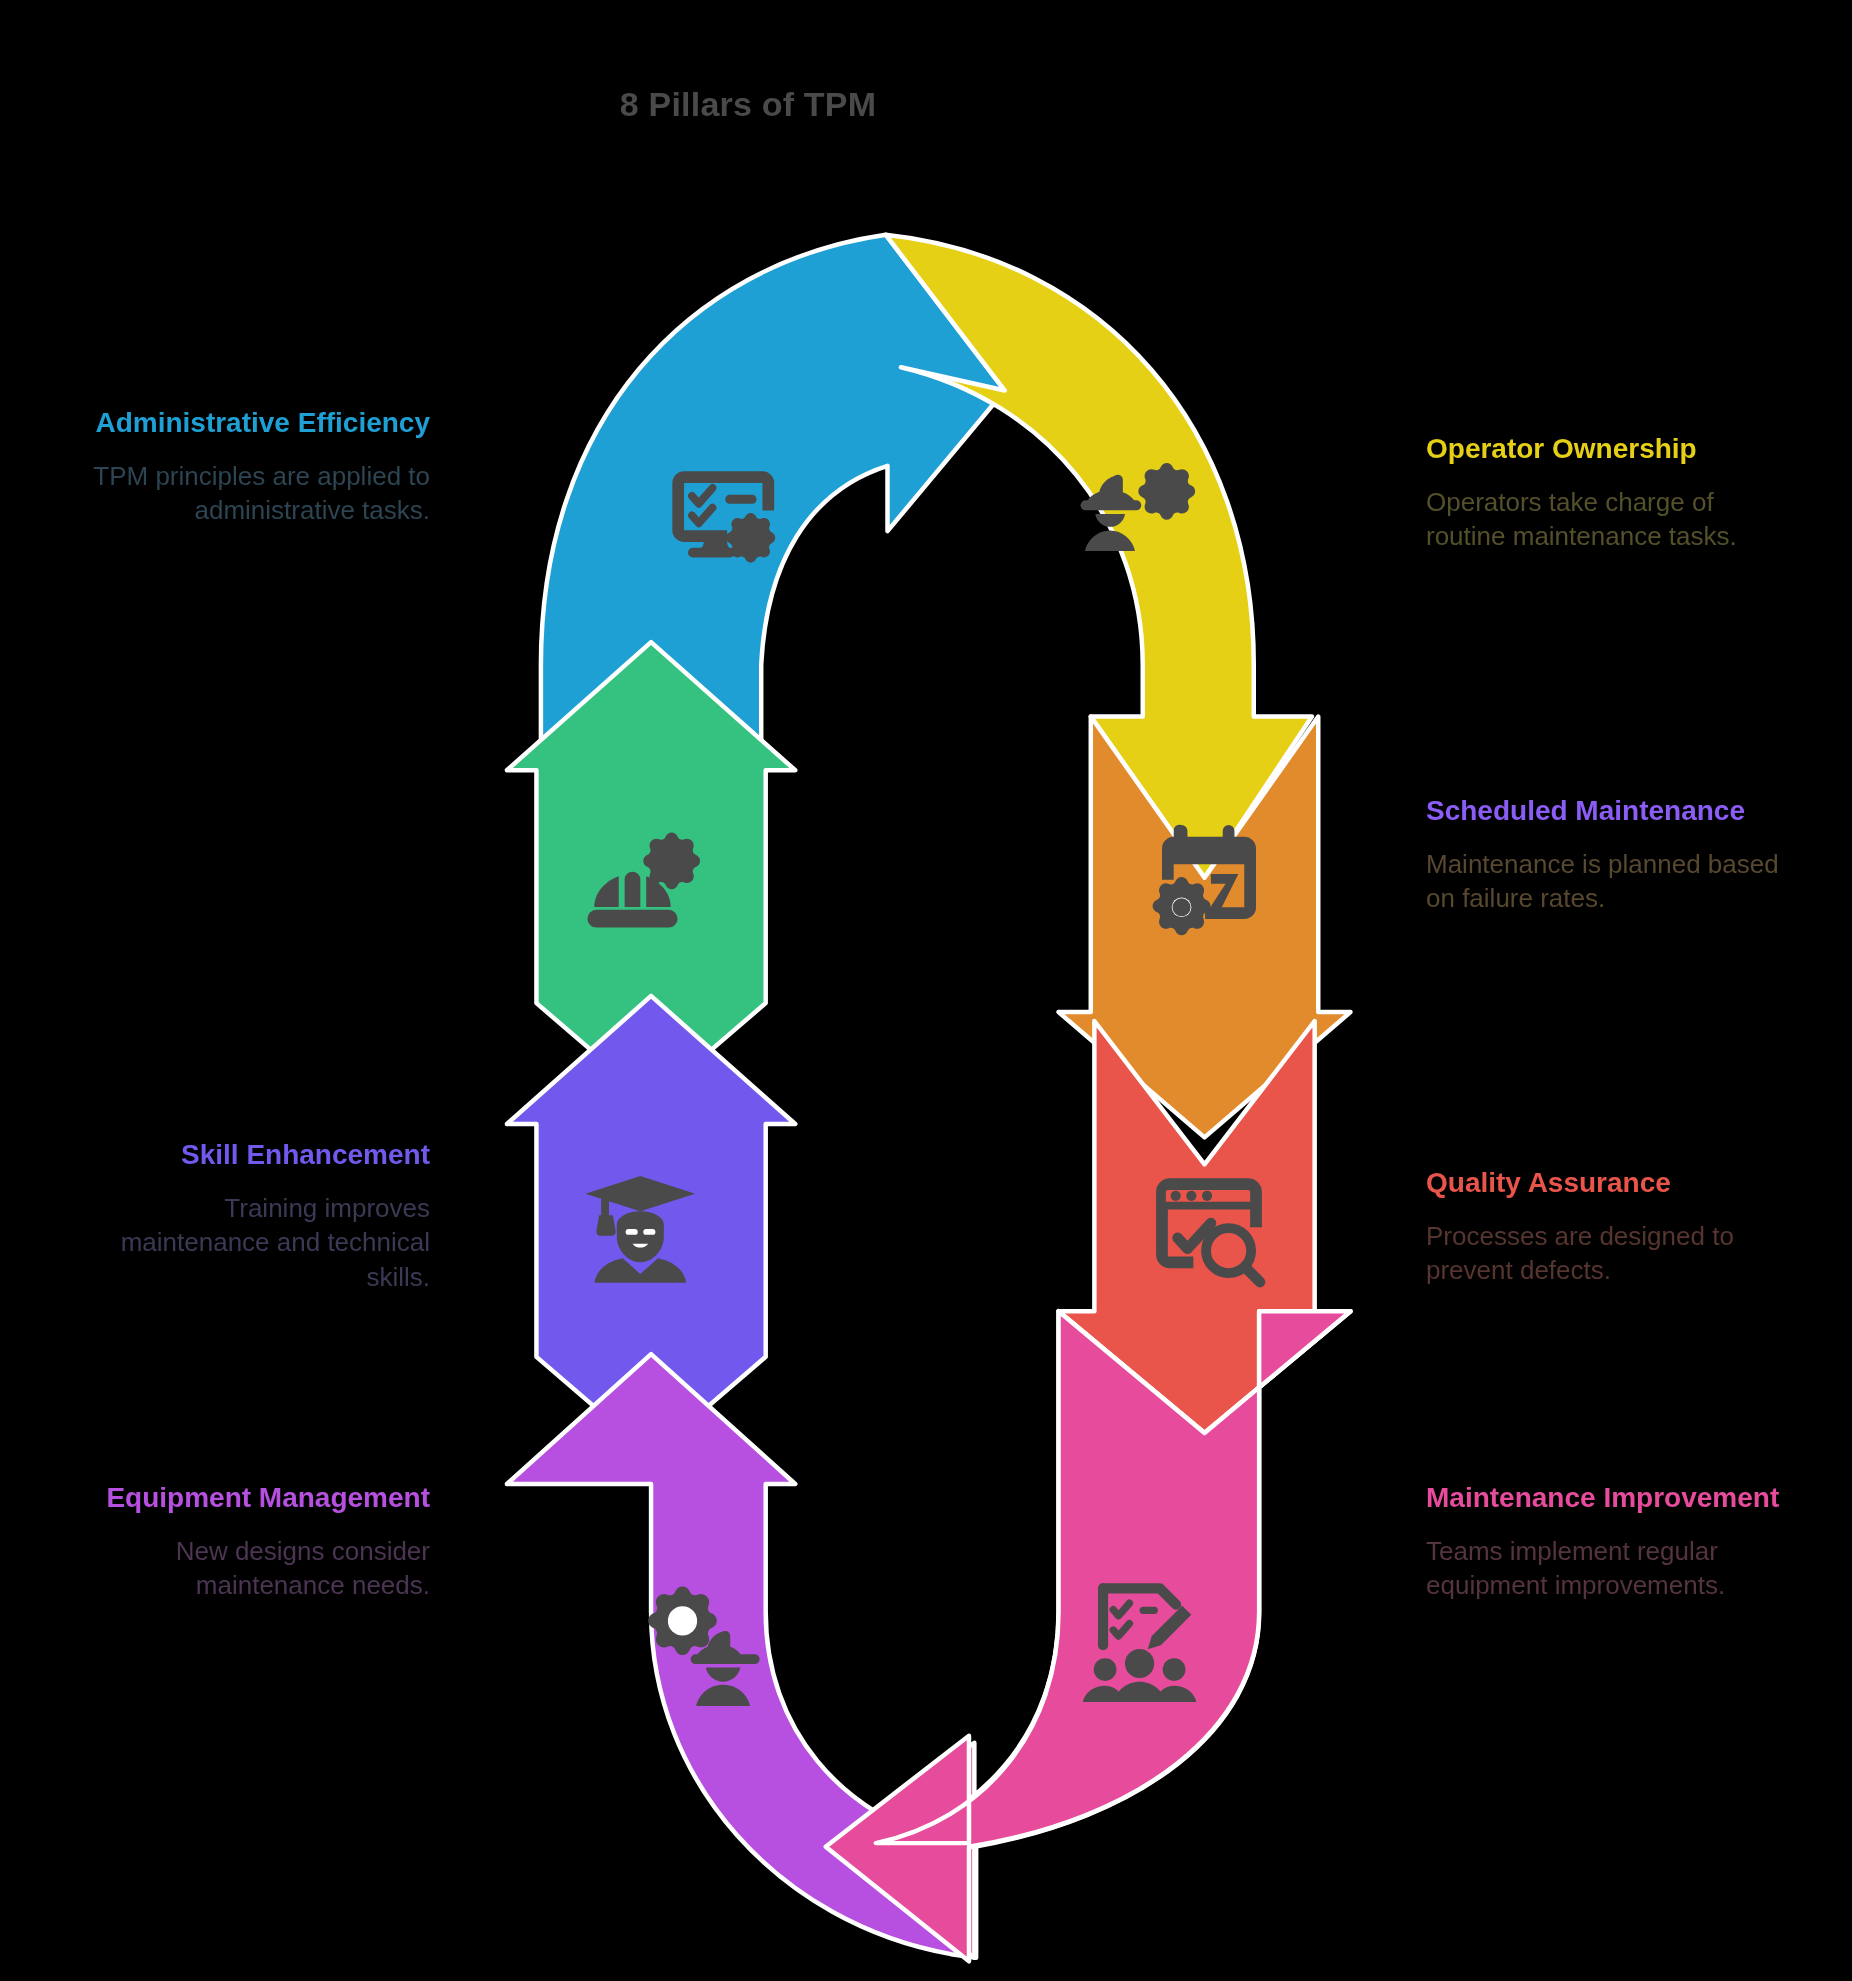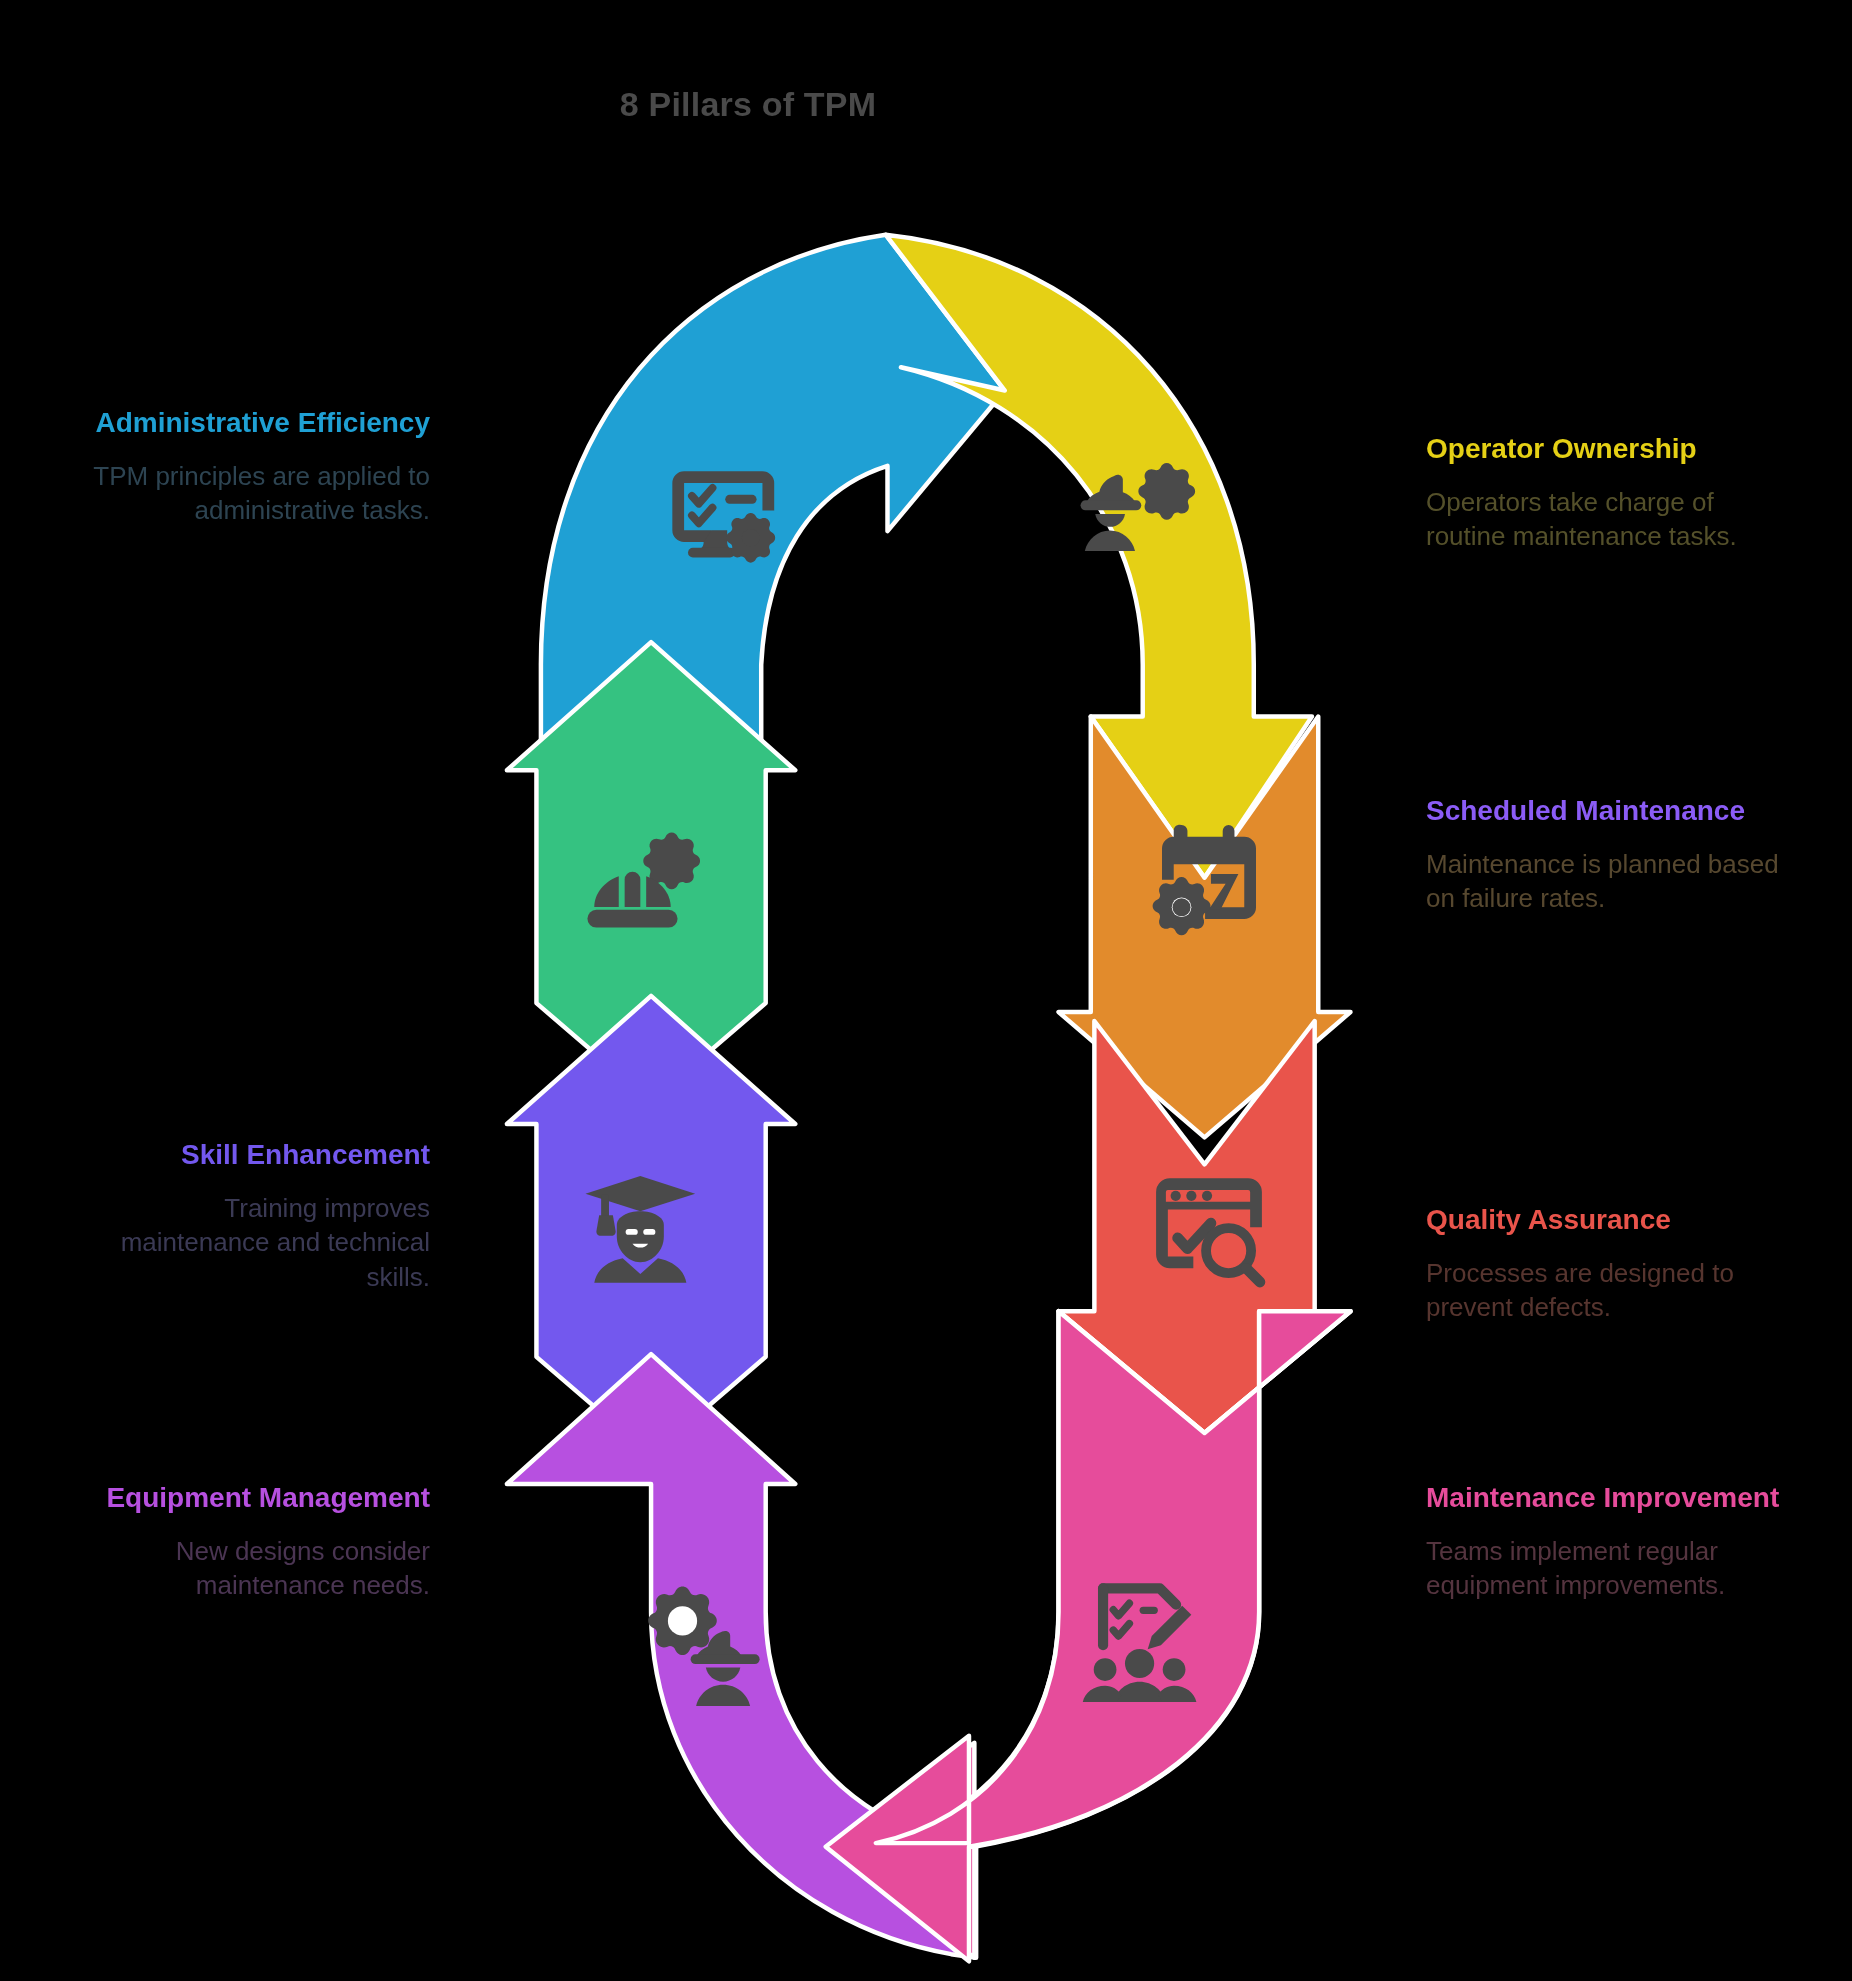--- a/index.html
+++ b/index.html
@@ -360,21 +360,21 @@
   <div class="side-block side-right" style="left:1426px; top:433px;">
     <p class="pillar-title" style="color:#E5D015">Operator Ownership</p>
     <p class="pillar-desc" style="color:#54502a">Operators take charge of routine maintenance tasks.</p>
   </div>
 
   <div class="side-block side-right" style="left:1426px; top:795px;">
     <p class="pillar-title" style="color:#8b5cf6">Scheduled Maintenance</p>
     <p class="pillar-desc" style="color:#57482f">Maintenance is planned based on failure rates.</p>
   </div>
 
-  <div class="side-block side-right" style="left:1426px; top:1167px;margin-top:37px;">
+  <div class="side-block side-right" style="left:1426px; top:1167px;">
     <p class="pillar-title" style="color:#E9544B">Quality Assurance</p>
     <p class="pillar-desc" style="color:#57352f">Processes are designed to prevent defects.</p>
   </div>
 
   <div class="side-block side-right" style="left:1426px; top:1482px;">
     <p class="pillar-title" style="color:#E64C9B">Maintenance Improvement</p>
     <p class="pillar-desc" style="color:#55343f">Teams implement regular equipment improvements.</p>
   </div>
 
 </div>

